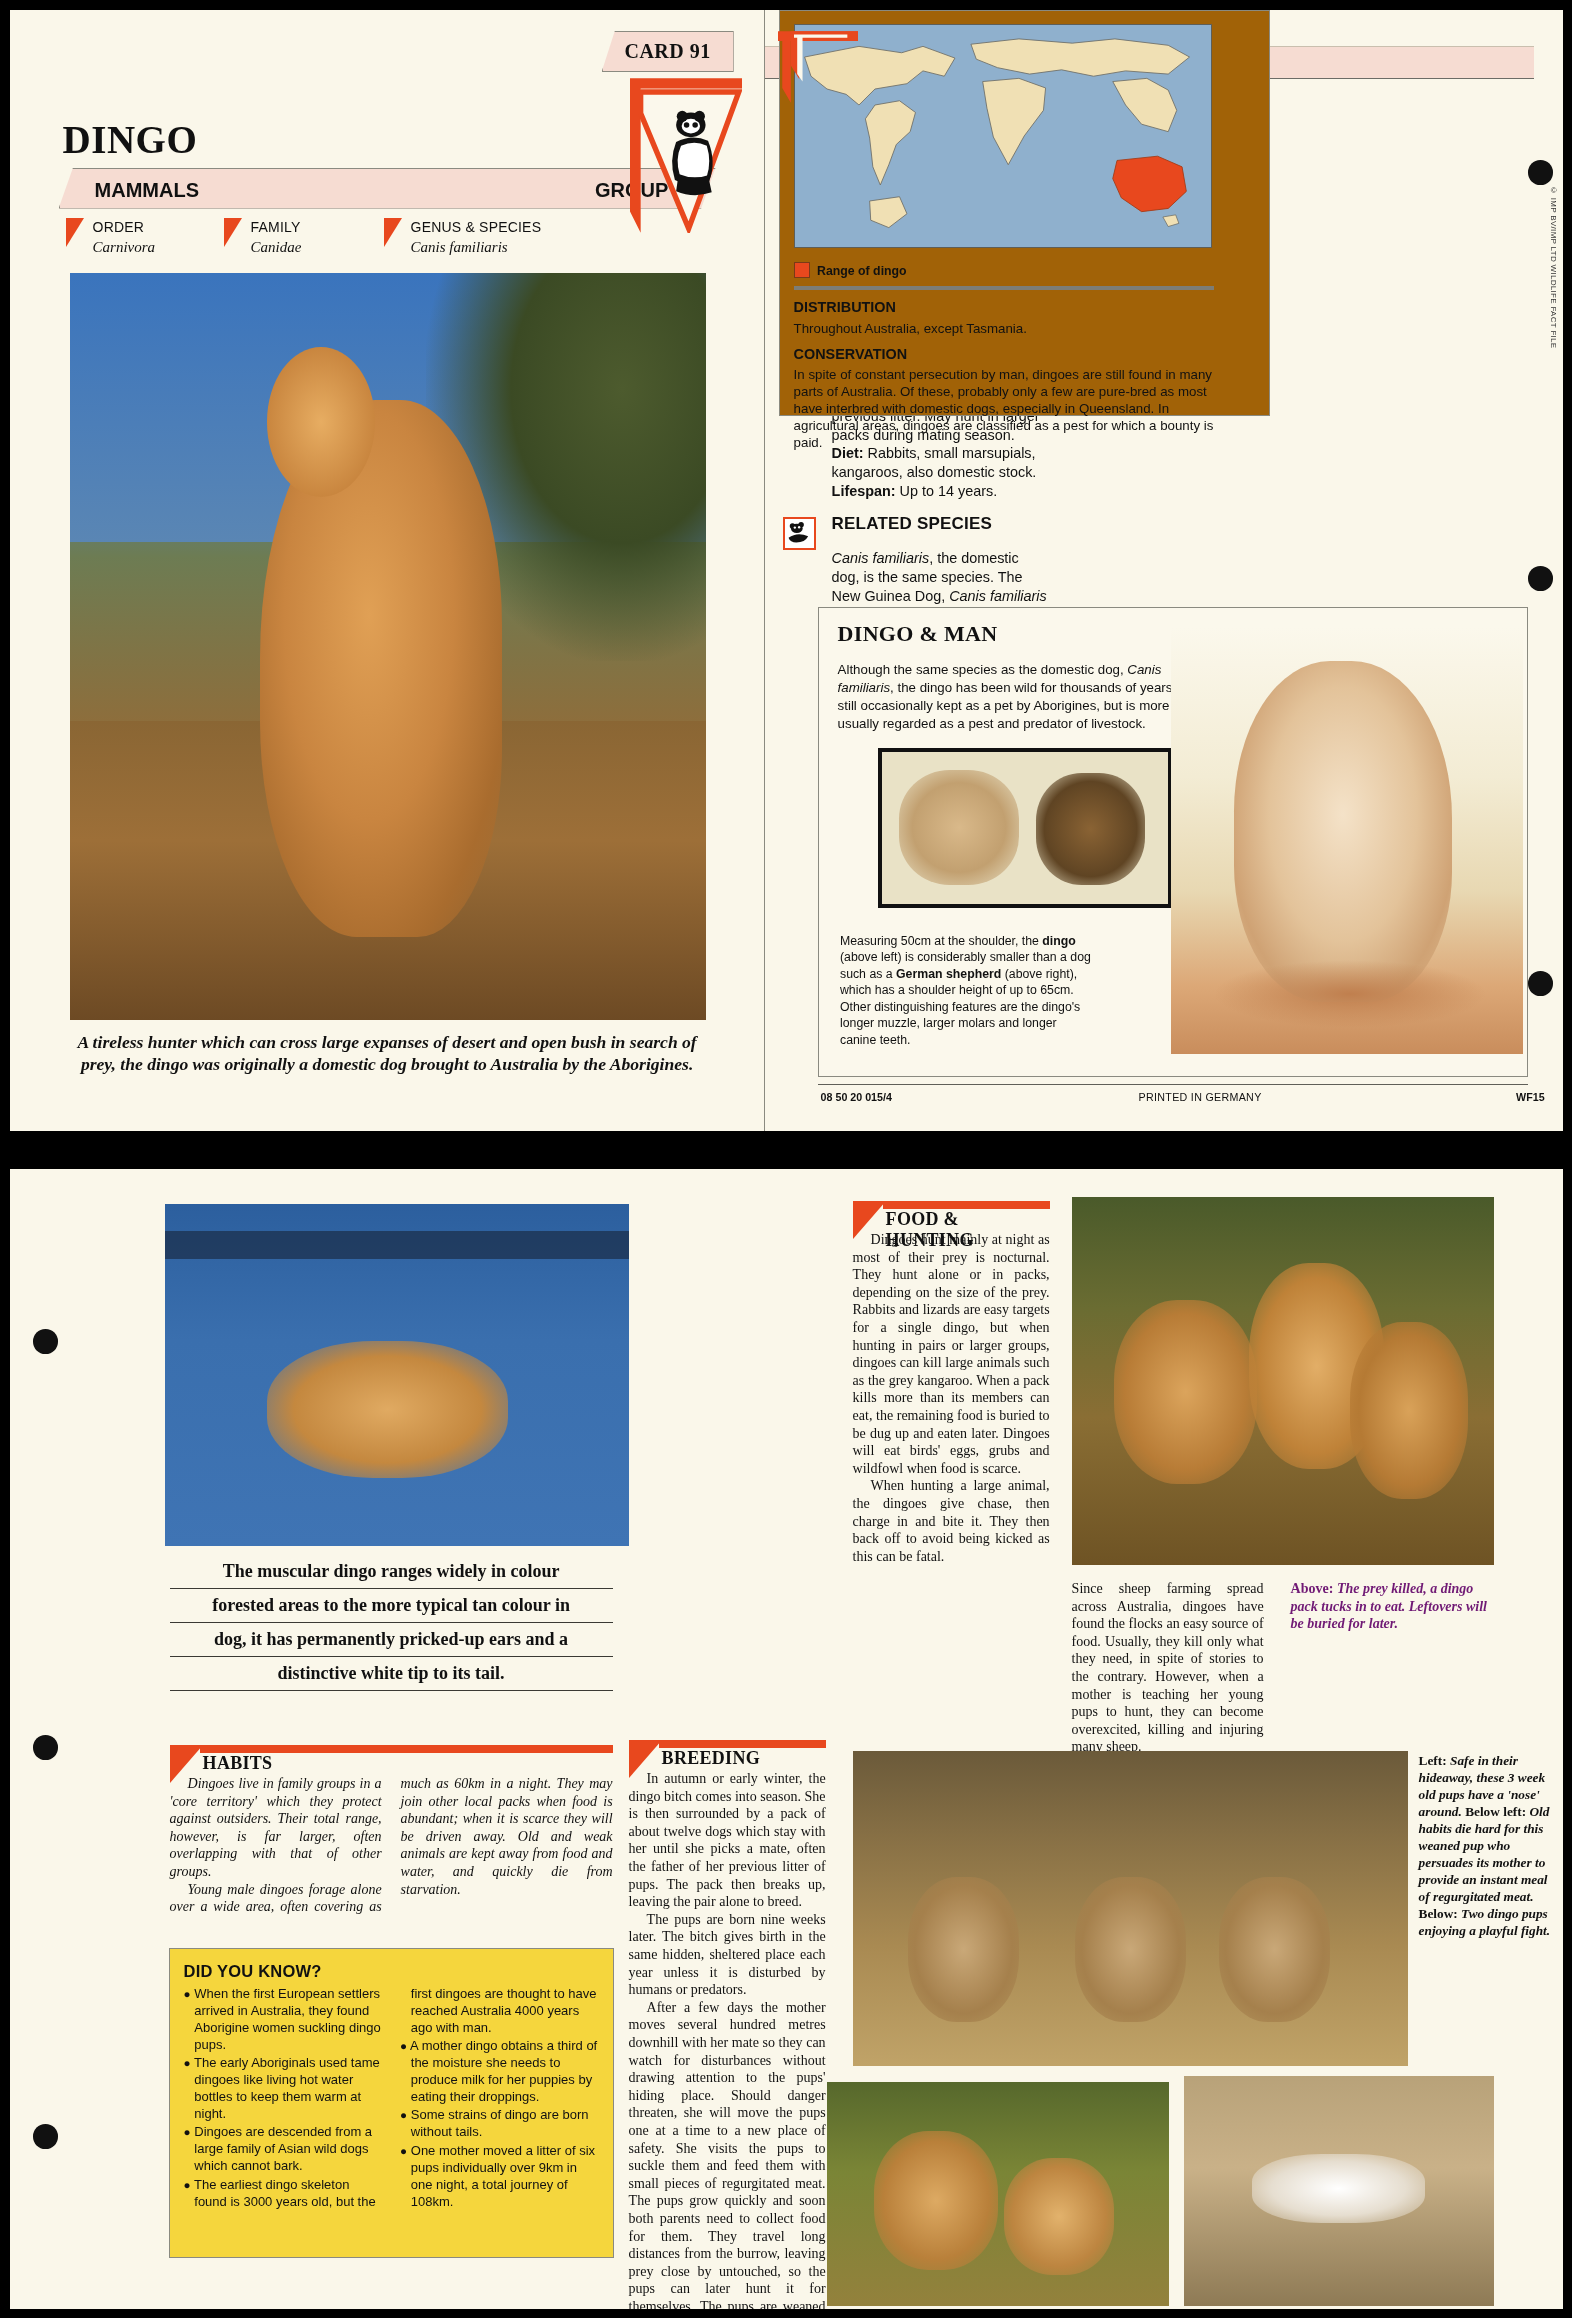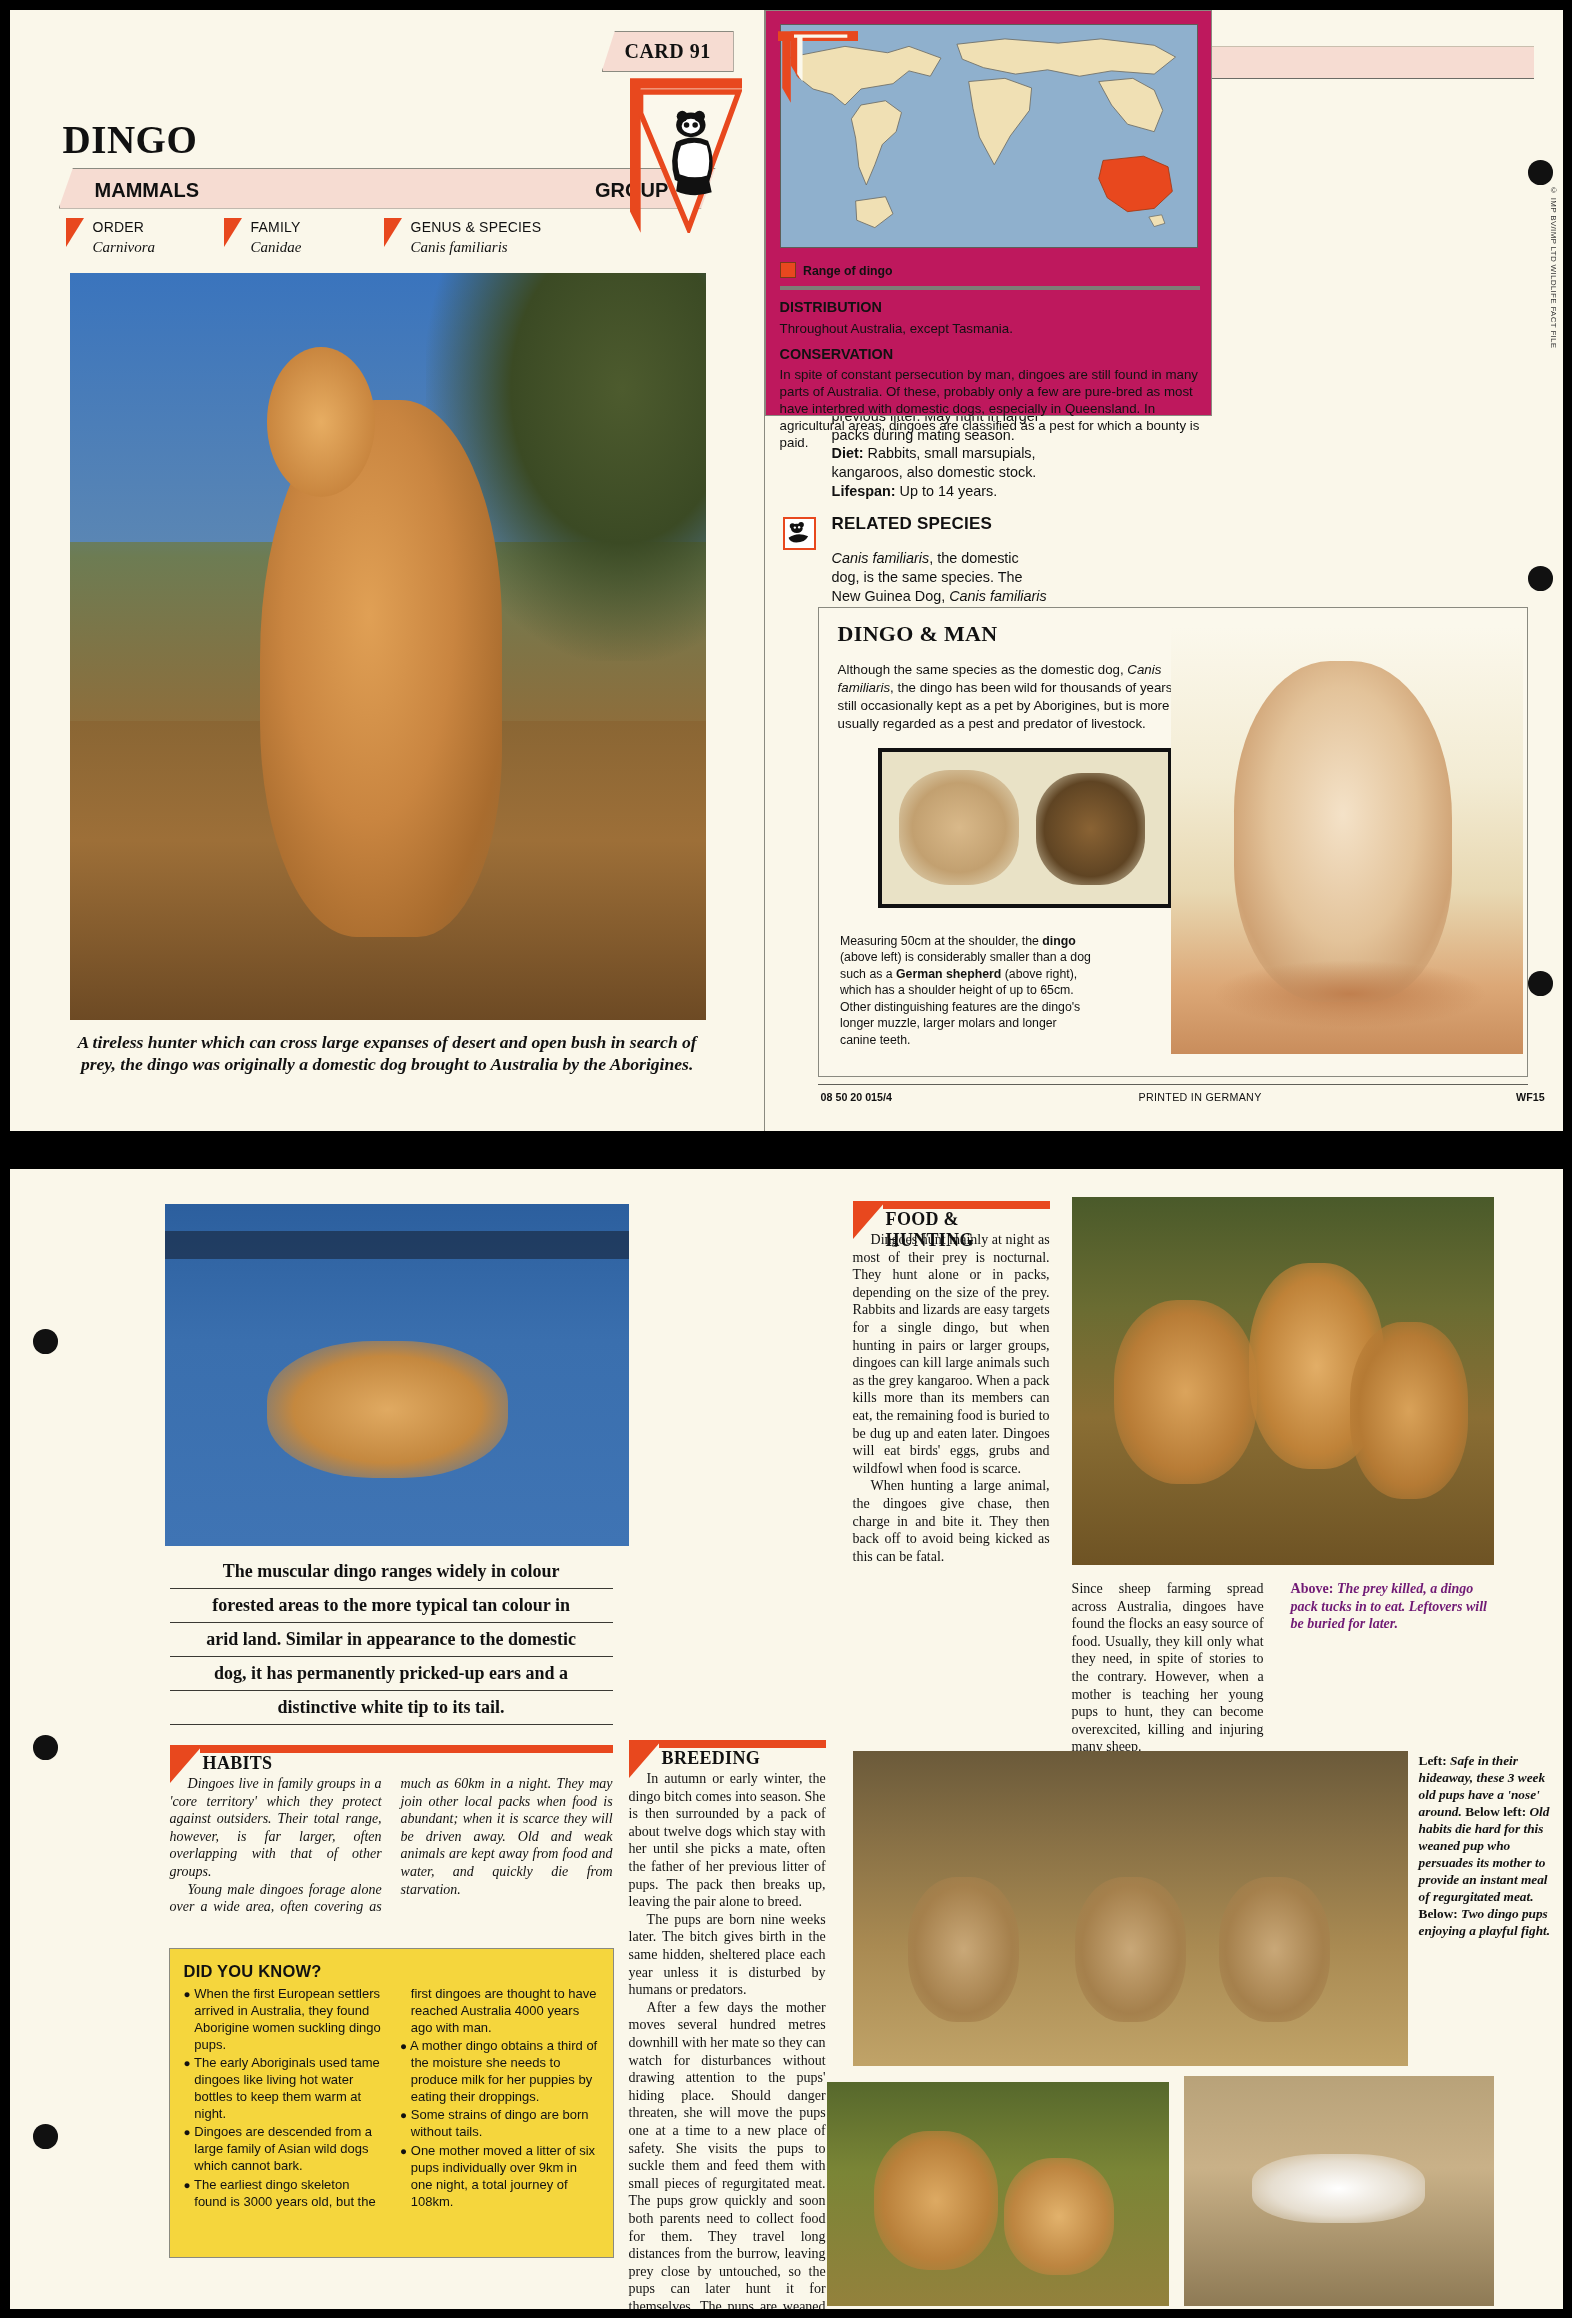--- a/index.html
+++ b/index.html
@@ -149,22 +149,22 @@
     position:absolute; left:0; top:2.1px; width:33px; height:33px;
     border:2.1px solid #e8481e; background:#fff;
     display:flex; align-items:center; justify-content:center;
   }
   .panda-glyph{ width:23.5px; height:21.4px; }
   .kf-h { font-size:17px; font-weight:bold; color:#111; margin-bottom:15px; letter-spacing:0.2px;}
   .kf-p { font-size:14.4px; line-height:18.7px; color:#111; }
   .kf-p b{ font-weight:bold; }
   .kf-p i{ font-style:italic; }
   #map-box {
-    position:absolute; left:0; top:0; width:447px; height:406px;
-    background:#be185d; border:1.6px solid #8a8a80;
+    position:absolute; left:14px; top:0; width:491px; height:406px;
+    background:#a16207; border:1.6px solid #8a8a80;
   }
   #world-map {
     position:absolute; left:14px; top:13px; width:418px; height:224px;
     background:#8fb0cd; border:1.1px solid #5e5e58;
     overflow:hidden;
   }
   #map-legend {
     position:absolute; left:14px; top:251px; font-size:12.3px; color:#111; font-weight:bold;
   }
   #map-legend .sw{
@@ -584,21 +584,20 @@
  <div id="bc">
 
   <div id="b-photo-water">
     <div class="shoreline"></div>
     <div class="b-dingo"></div>
   </div>
 
   <div id="b-hd-colour">
     <span class="ln">The muscular dingo ranges widely in colour</span>
     <span class="ln">forested areas to the more typical tan colour in</span>
-    <span class="ln">arid land. Similar in appearance to the domestic</span>
     <span class="ln">dog, it has permanently pricked-up ears and a</span>
     <span class="ln last">distinctive white tip to its tail.</span>
   </div>
 
   <div id="habits">
     <div class="sec-head">
       <span class="wedge"></span>
       <span class="bar"></span>
       <span class="nm">HABITS</span>
     </div>

